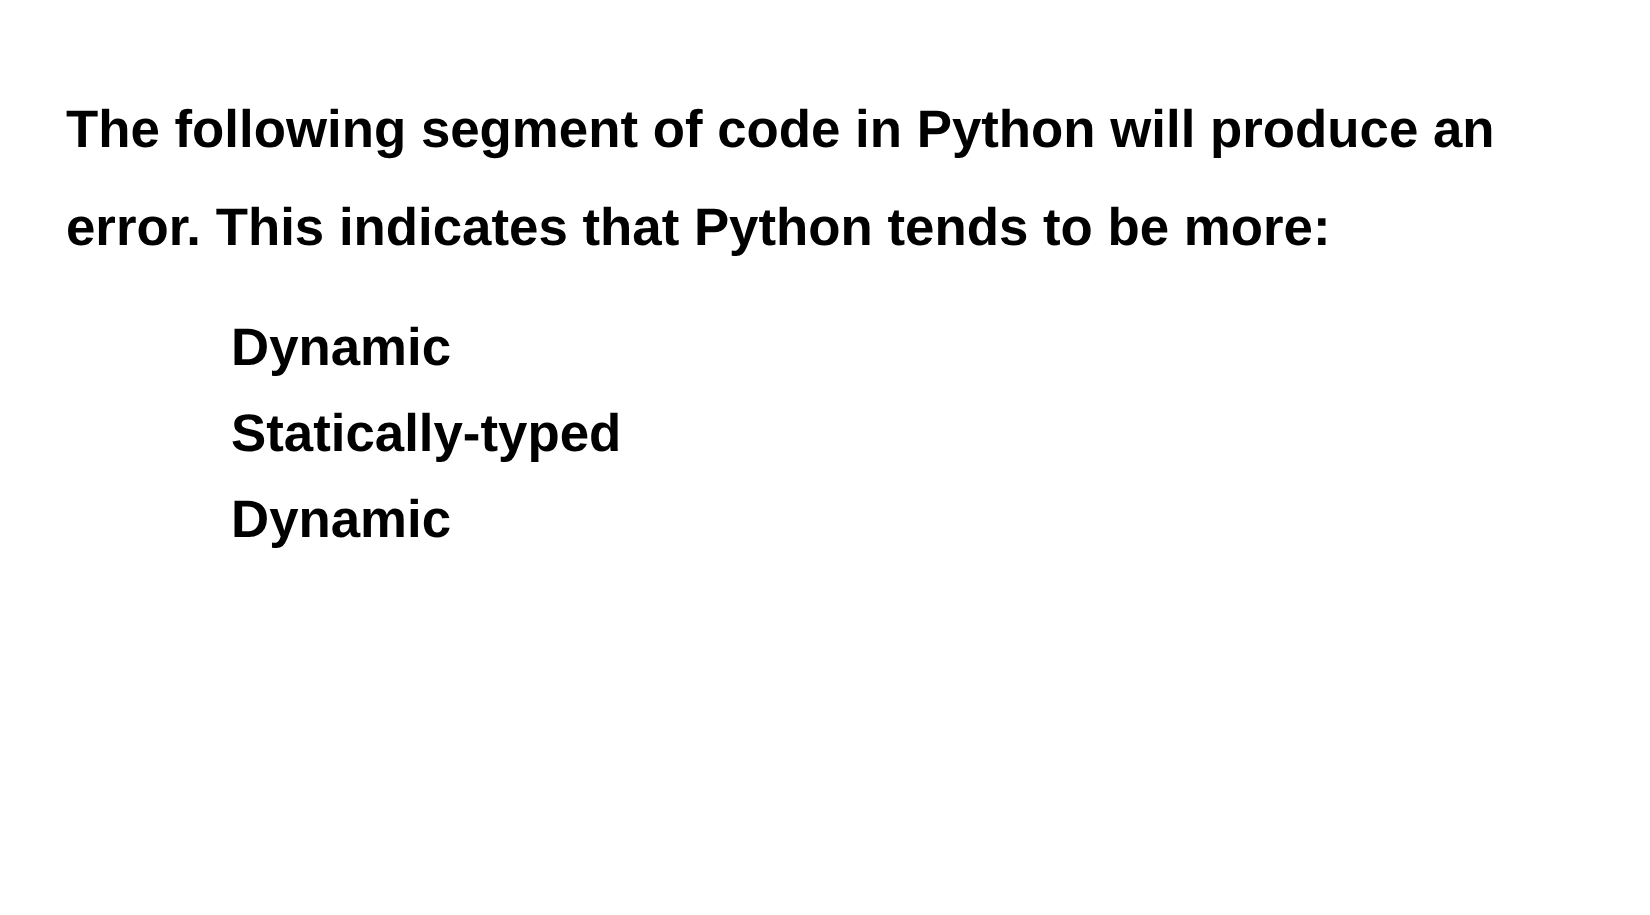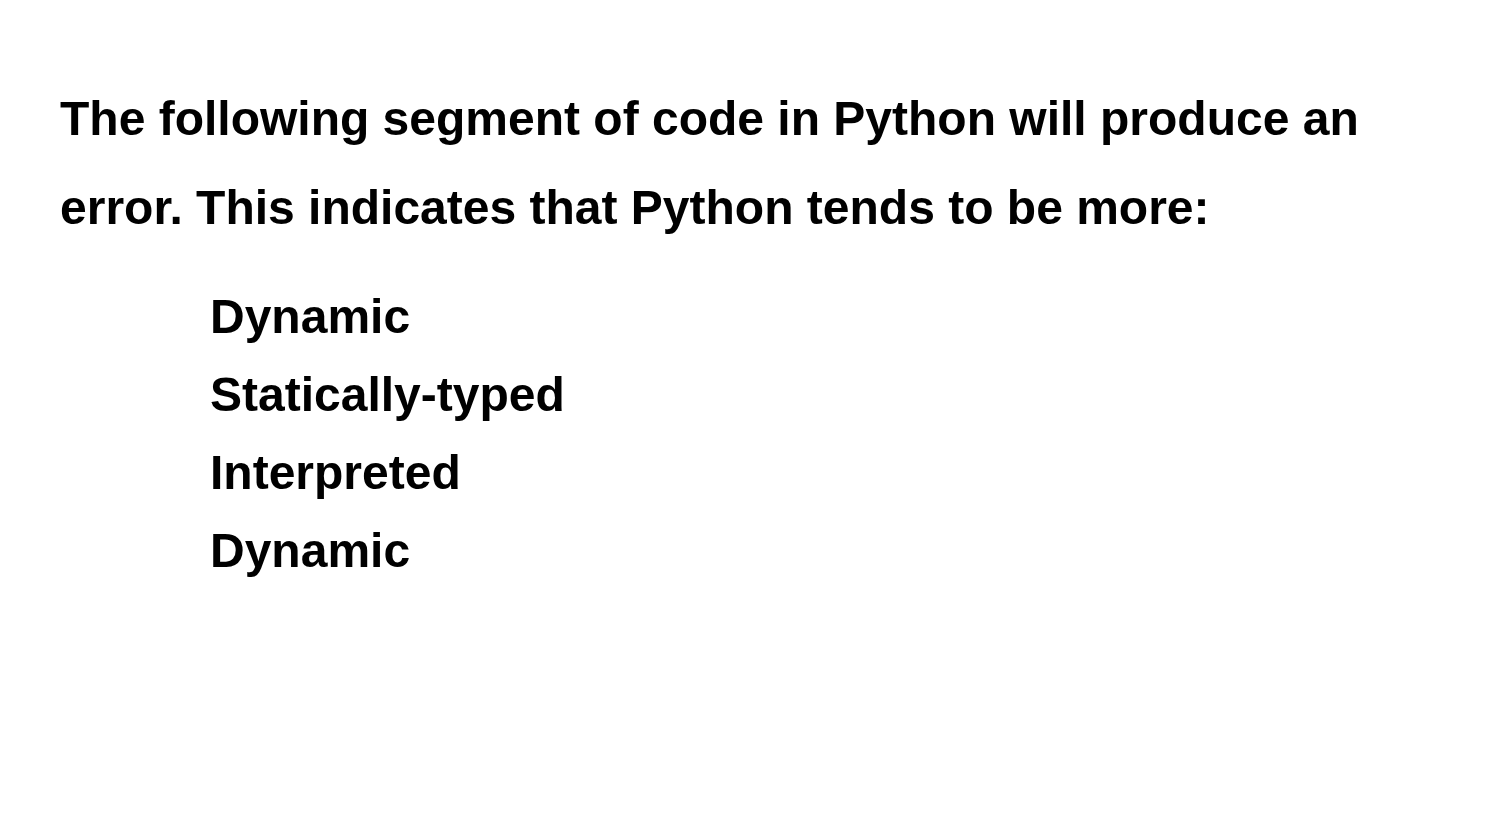--- a/index.html
+++ b/index.html
@@ -32,15 +32,14 @@
     }
   </style>
 </head>
 <body>
 
 <div class="question-text">The following segment of code in Python will produce an error. This indicates that Python tends to be more:</div>
 
 <div class="options-list">
   <div class="option-item">Dynamic</div>
   <div class="option-item">Statically-typed</div>
-  <div class="option-item">Interpreted</div>
   <div class="option-item">Dynamic</div>
 </div>
 
 </body></html>

